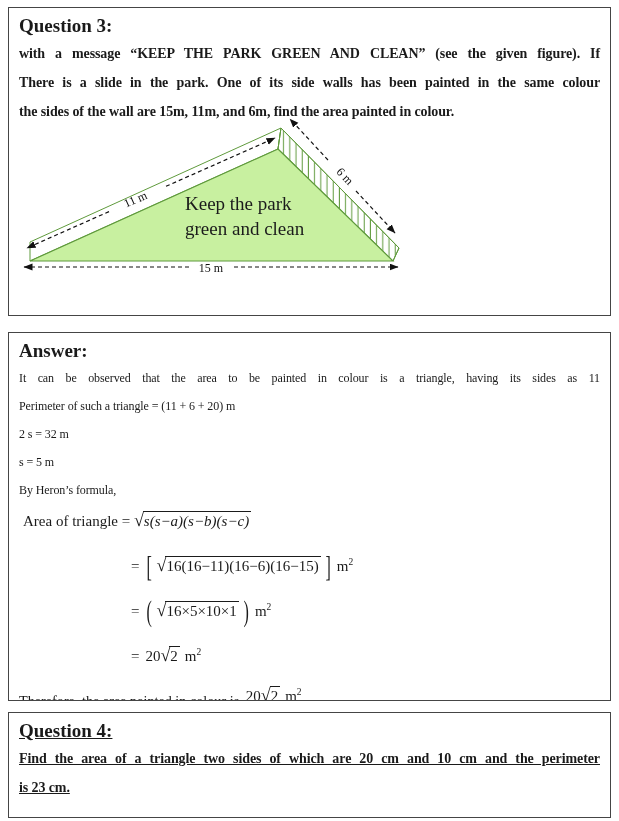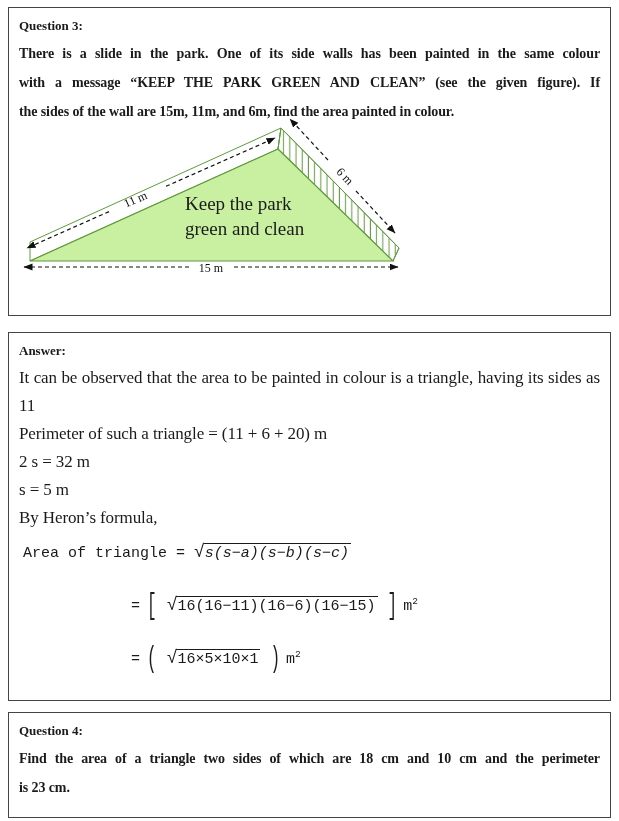--- a/index.html
+++ b/index.html
@@ -7,51 +7,51 @@
     width:619px;height:821px;position:relative;background:#ffffff;
     font-family:"Liberation Serif",serif;color:#1a1a1a;
   }
   .qbox{
     position:absolute;left:8px;width:603px;background:#fff;
     border:1.5px solid #454545;box-sizing:border-box;
     padding:4px 10px 0 10px;overflow:hidden;
   }
   #box-q3{top:7px;height:309px;}
   #box-answer{top:332px;height:369px;}
-  #box-q4{top:712px;height:106px;}
+  #box-q4{top:712px;height:106px;text-decoration:underline;}
 
-  .qtitle{font-weight:bold;font-size:13px;line-height:27px;}
+  .qtitle{font-weight:bold;font-size:19px;line-height:27px;}
   .qline{font-weight:bold;font-size:14px;line-height:29px;letter-spacing:-0.1px;}
-  .aline{font-size:17px;line-height:28px;letter-spacing:-0.1px;}
+  .aline{font-size:12px;line-height:28px;letter-spacing:-0.1px;}
   .just{text-align:justify;text-align-last:justify;}
 
   .figwrap{position:absolute;left:5px;top:107px;width:400px;height:168px;}
 
-  .mathline{font-size:15px;line-height:40px;padding-left:4px;white-space:nowrap;font-family:Liberation Mono, monospace;}
+  .mathline{font-size:15px;line-height:33px;padding-left:4px;white-space:nowrap;}
   .mathline.cont{padding-left:112px;margin-top:8px;}
   .ital{font-style:italic;}
   .sqrt{white-space:nowrap;}
   .rsign{font-size:1.2em;letter-spacing:-1px;}
   .rad{border-top:1.3px solid #1b1b1b;padding:1px 2px 0 1px;}
   .unit{margin-left:5px;}
   sup{font-size:9.5px;}
   .bigb{display:inline-block;transform:scaleY(1.8);transform-origin:center;
         font-size:16px;vertical-align:-1px;padding:0 1px;}
   .eqsp{margin-right:6px;}
   .concl{font-size:14.2px;line-height:38px;white-space:nowrap;}
   .mraised{display:inline-block;vertical-align:5px;font-size:15px;margin-left:3px;}
   .period{margin-left:4px;}
 </style>
 </head>
 <body>
 
 <div class="qbox" id="box-q3">
   <div class="qtitle">Question 3:</div>
+  <div class="qline just">with a message “KEEP THE PARK GREEN AND CLEAN” (see the given figure). If</div>
   <div class="qline just">There is a slide in the park. One of its side walls has been painted in the same colour</div>
-  <div class="qline just">with a message “KEEP THE PARK GREEN AND CLEAN” (see the given figure). If</div>
   <div class="qline">the sides of the wall are 15m, 11m, and 6m, find the area painted in colour.</div>
 
   <div class="figwrap">
     <svg width="400" height="168" viewBox="0 0 400 168">
       <defs>
         <pattern id="hatch" width="6.2" height="10" patternUnits="userSpaceOnUse">
           <path d="M3,0 V10" stroke="#5f9a3c" stroke-width="1"></path>
         </pattern>
         <marker id="ah" markerWidth="10" markerHeight="8" refX="8.5" refY="3.5" orient="auto" markerUnits="userSpaceOnUse">
           <path d="M0,0 L9,3.5 L0,7 Z" fill="#111"></path>
@@ -114,15 +114,15 @@
 
   <div class="concl">
     <span>Therefore, the area painted in colour is</span>
     <span class="mraised"><span>20</span><span class="sqrt"><span class="rsign">√</span><span class="rad">2</span></span><span class="unit">m</span><sup>2</sup></span>
     <span class="period">.</span>
   </div>
 </div>
 
 <div class="qbox" id="box-q4">
   <div class="qtitle">Question 4:</div>
-  <div class="qline just">Find the area of a triangle two sides of which are 18 cm and 10 cm and the perimeter</div>
+  <div class="qline just">Find the area of a triangle two sides of which are 20 cm and 10 cm and the perimeter</div>
   <div class="qline">is 23 cm.</div>
 </div>
 
 </body></html>

